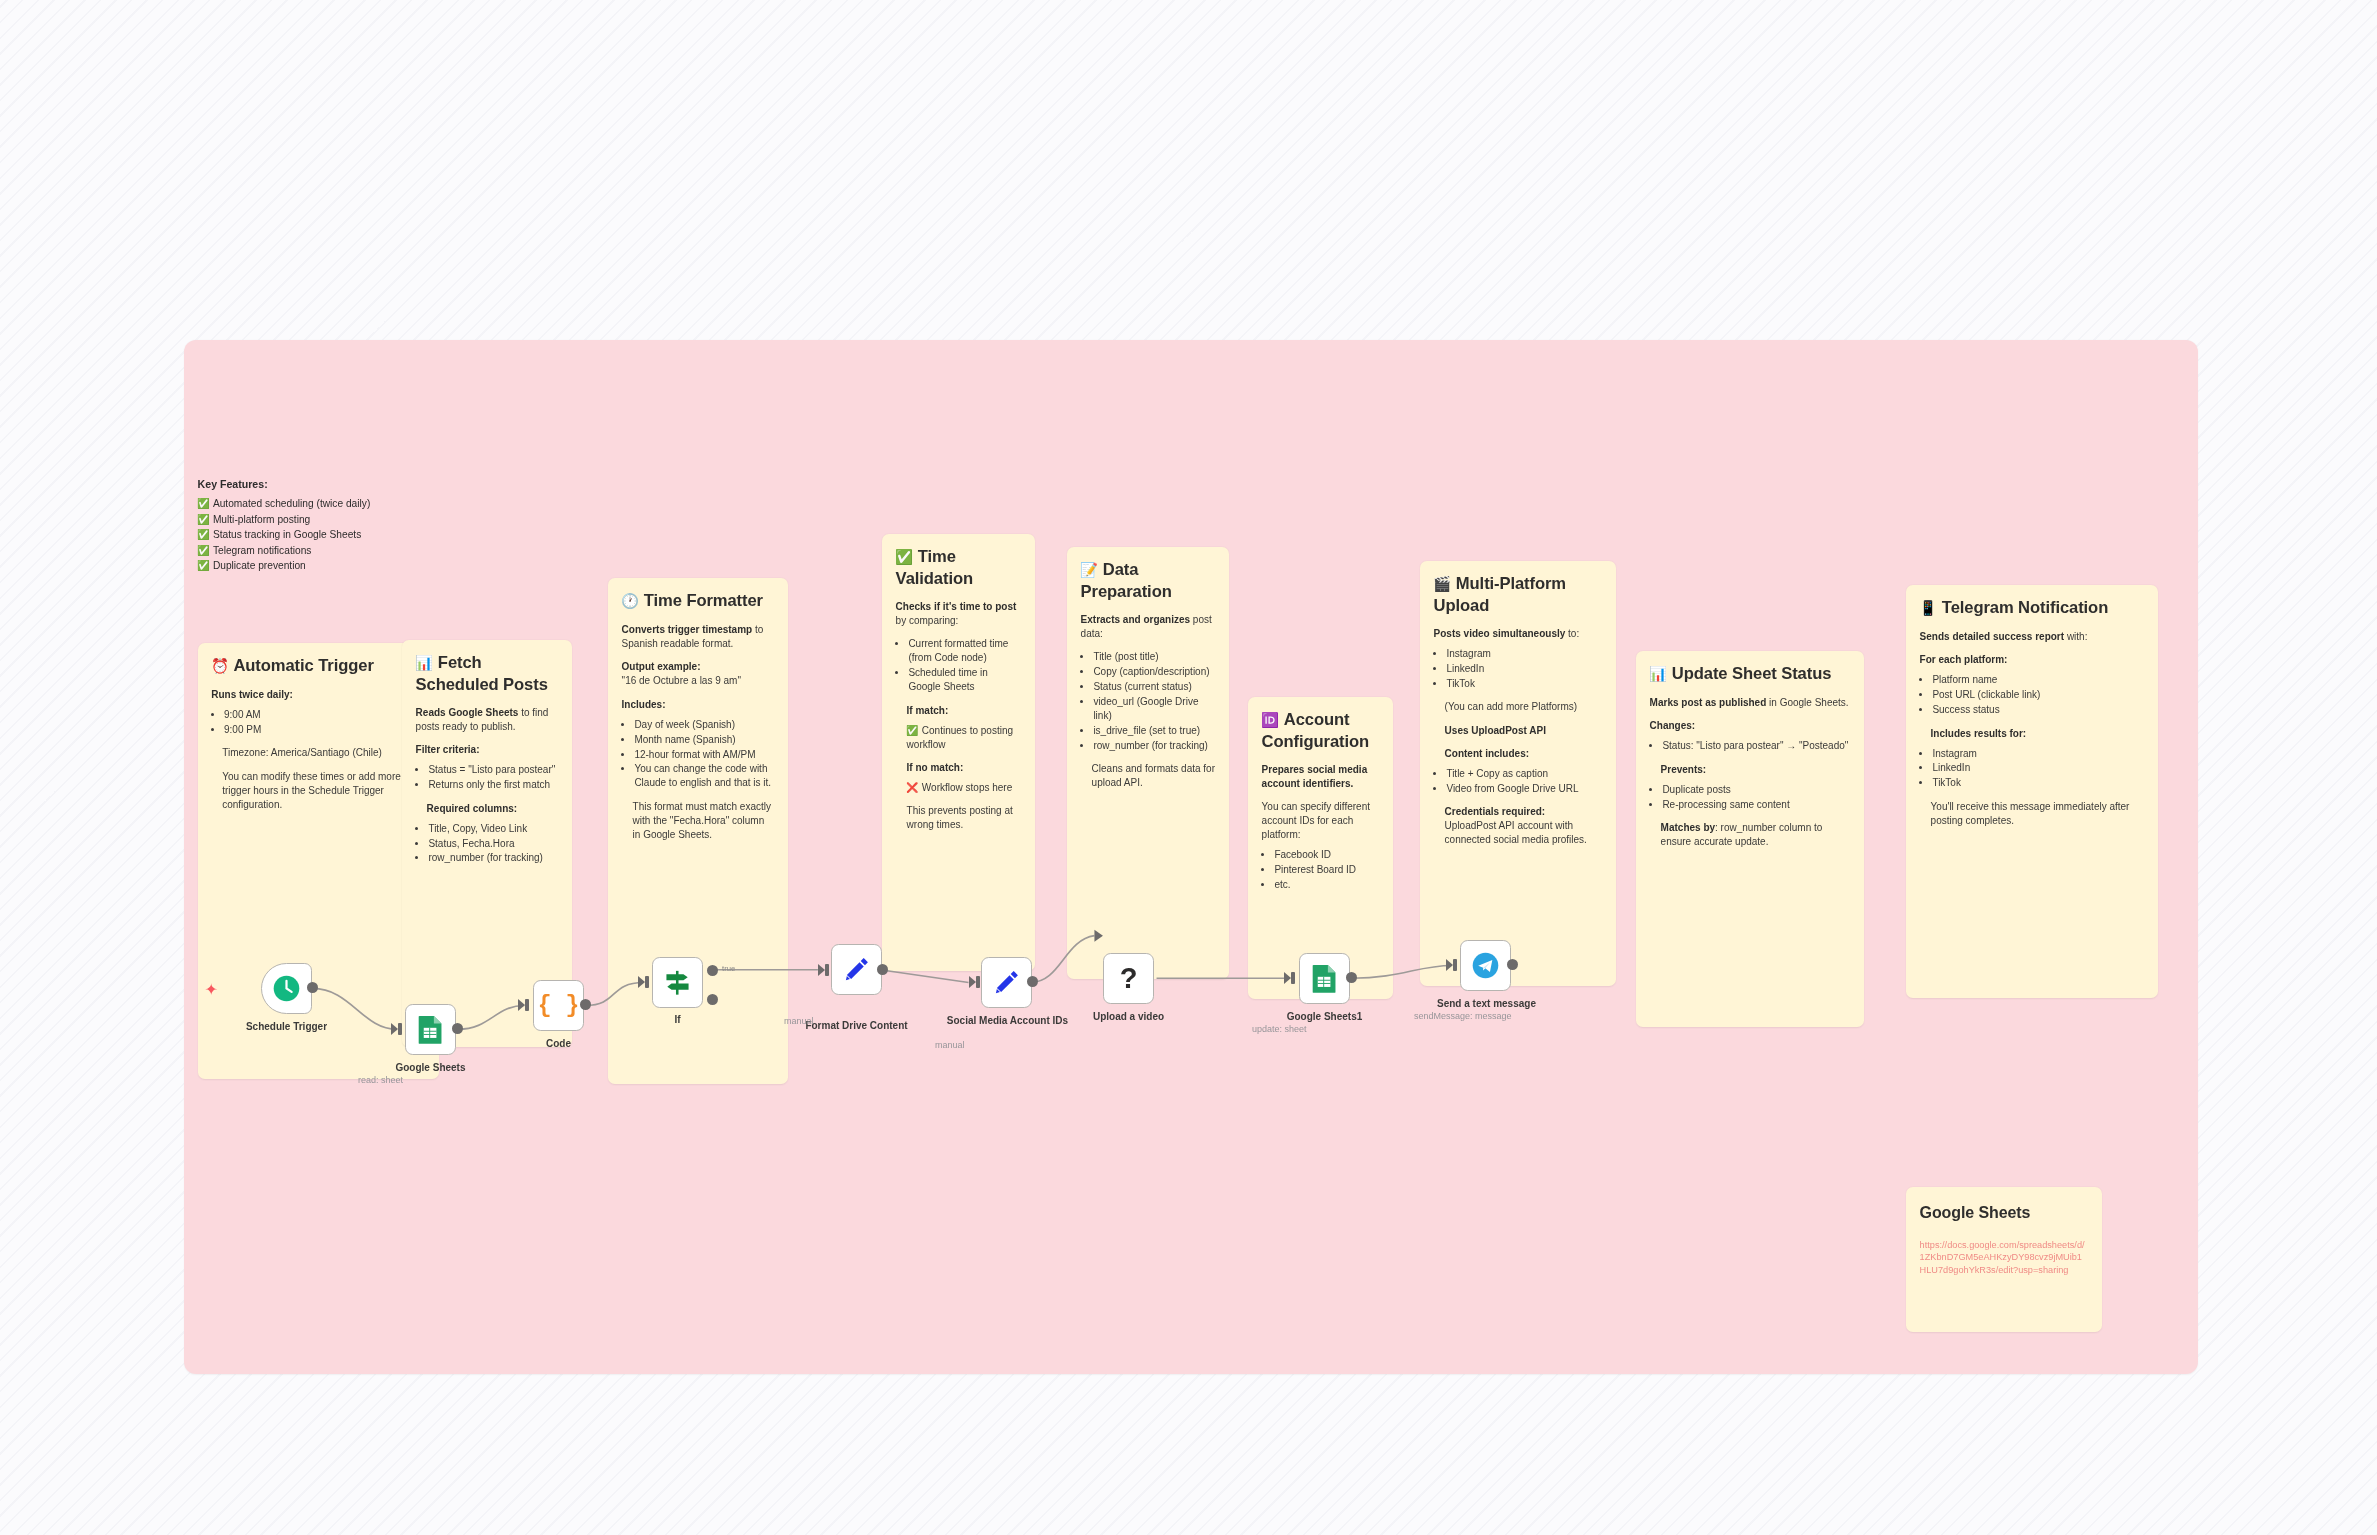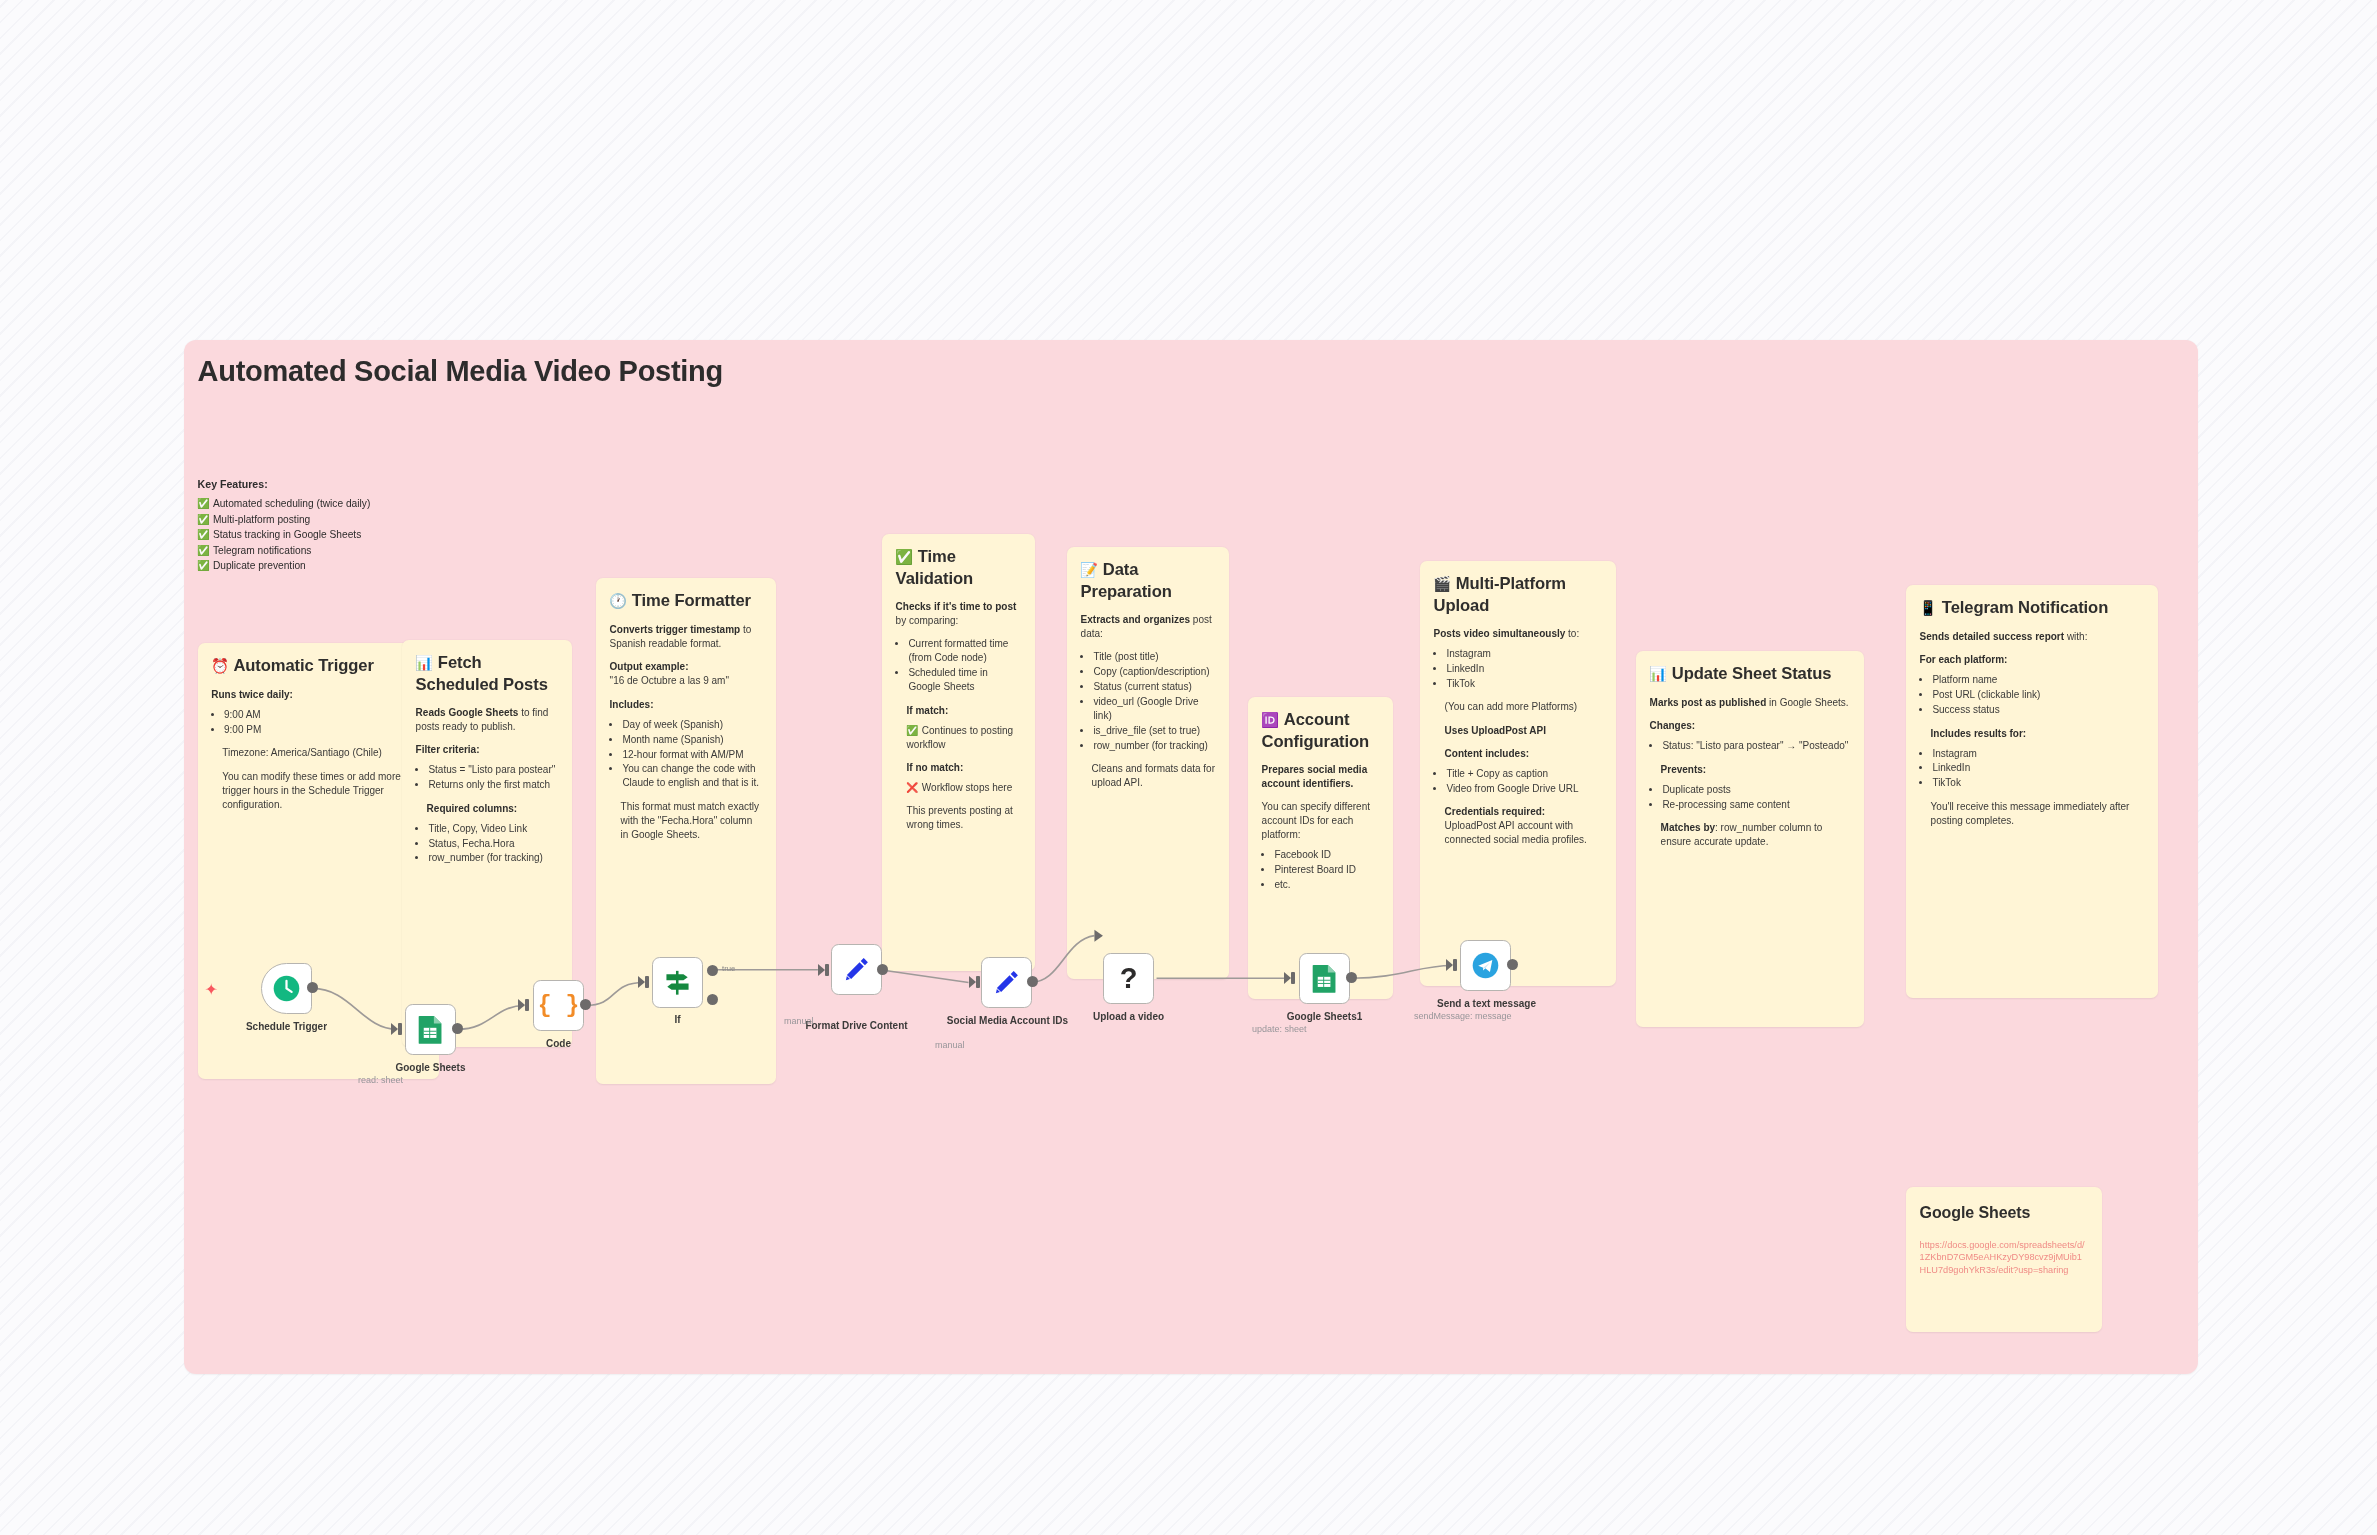--- a/index.html
+++ b/index.html
@@ -130,21 +130,20 @@
     font-size: 9.2px; color: #f08b86; line-height: 12.8px;
     word-break: break-all; text-decoration: none; display: block;
   }
   #link-note h3 { margin-bottom: 15.3px; }
 </style>
 </head>
 <body>
 
 <div id="board">
 
-  <div id="board-title">Automated Social Media Video Posting</div>
   <div id="keyfeat-title">Key Features:</div>
   <ul id="keyfeat-list">
     <li><span class="chk">✅</span><span>Automated scheduling (twice daily)</span></li>
     <li><span class="chk">✅</span><span>Multi-platform posting</span></li>
     <li><span class="chk">✅</span><span>Status tracking in Google Sheets</span></li>
     <li><span class="chk">✅</span><span>Telegram notifications</span></li>
     <li><span class="chk">✅</span><span>Duplicate prevention</span></li>
   </ul>
 
   <svg class="wires" viewBox="0 0 2367 1215" width="2014" height="1034">
@@ -191,21 +190,21 @@
       <li>Returns only the first match</li>
     </ul>
     <p class="tight indent"><b>Required columns:</b></p>
     <ul>
       <li>Title, Copy, Video Link</li>
       <li>Status, Fecha.Hora</li>
       <li>row_number (for tracking)</li>
     </ul>
   </div>
 
-  <div class="note" style="left:412px; top:238px; width:180px; height:506px;">
+  <div class="note" style="left:424px; top:238px; width:180px; height:506px;">
     <h3>
       <span class="emo">🕐</span><span>Time Formatter</span>
     </h3>
     <p><b>Converts trigger timestamp</b><span> to Spanish readable format.</span></p>
     <p><b>Output example:</b><br><span>"16 de Octubre a las 9 am"</span></p>
     <p class="tight"><b>Includes:</b></p>
     <ul>
       <li>Day of week (Spanish)</li>
       <li>Month name (Spanish)</li>
       <li>12-hour format with AM/PM</li>

